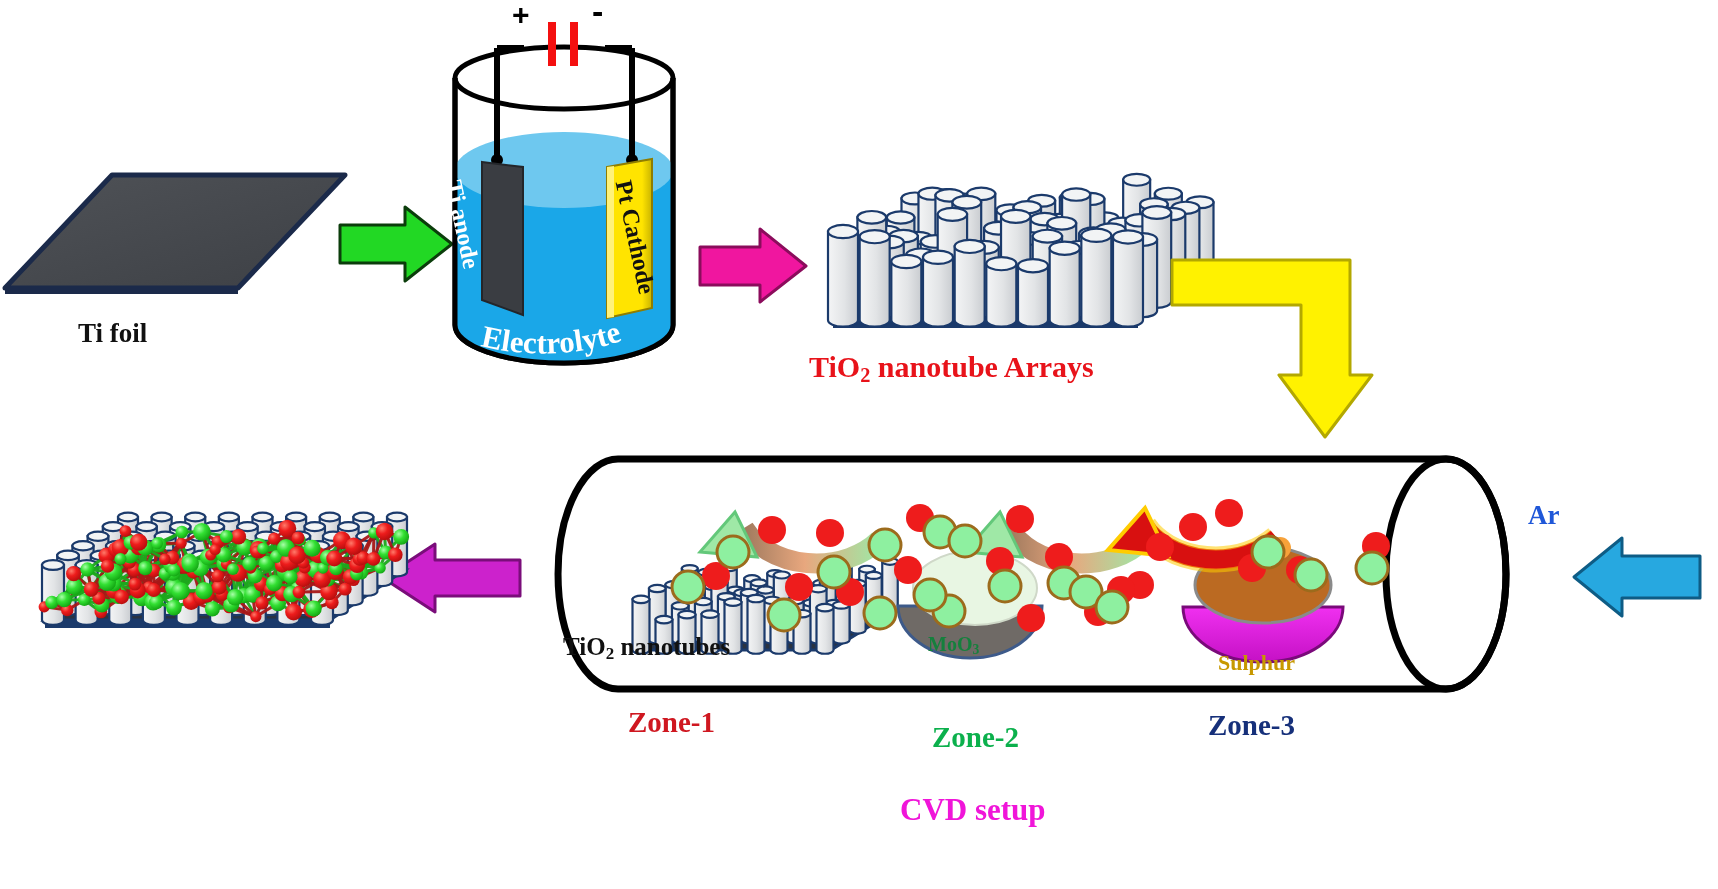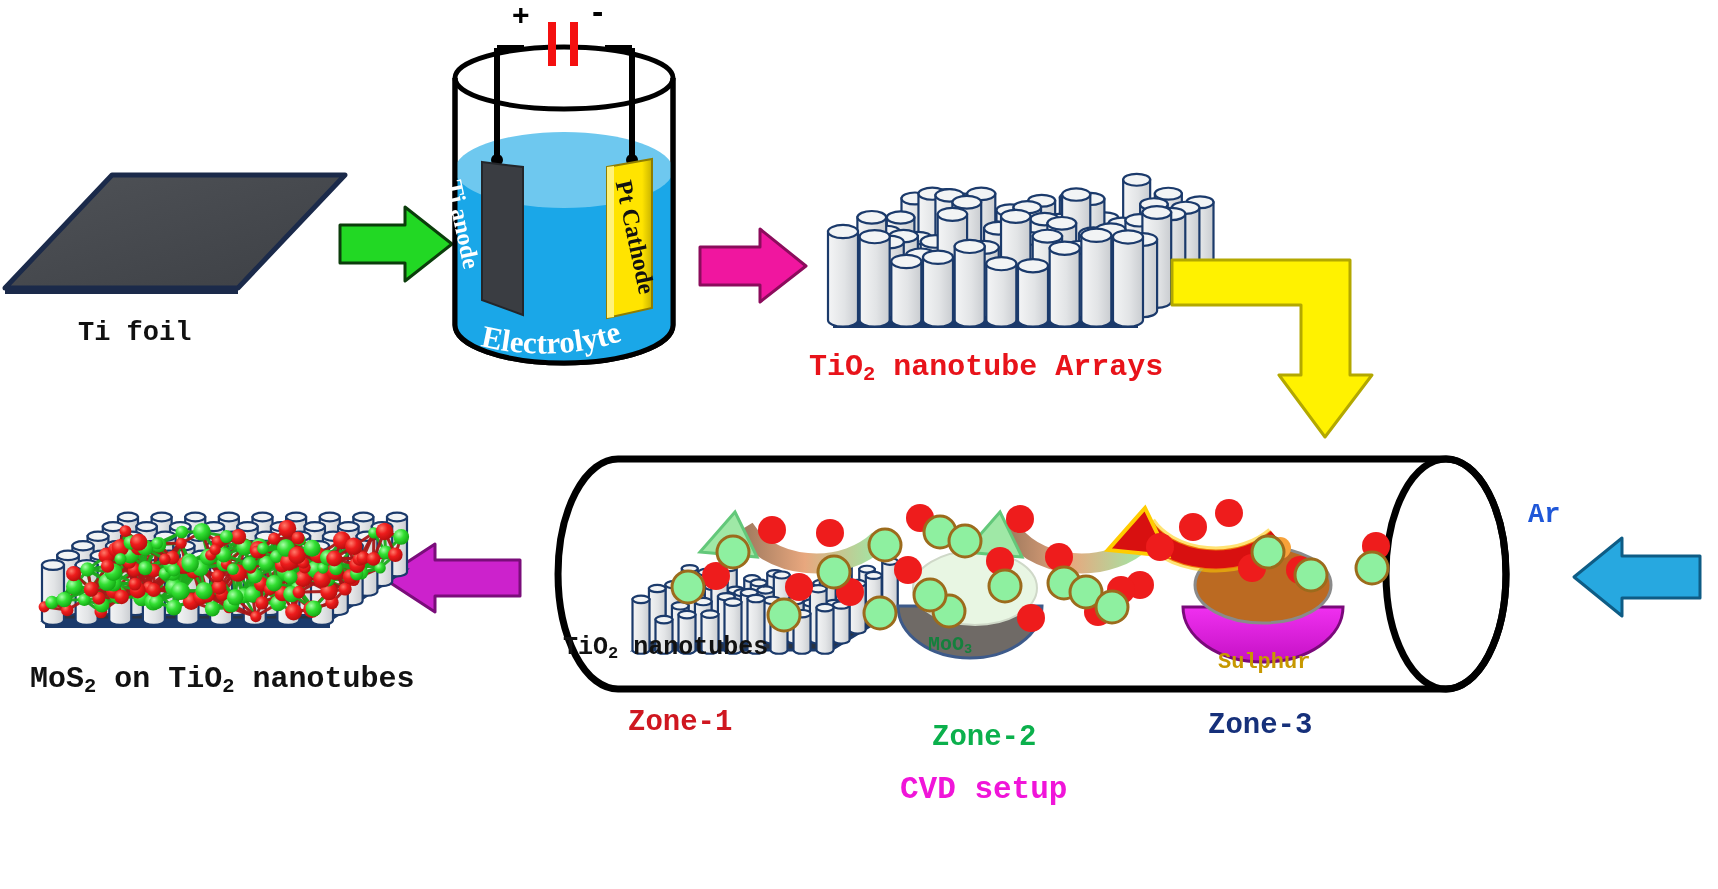--- a/index.html
+++ b/index.html
@@ -1,31 +1,31 @@
 <!DOCTYPE html>
 <html><head>
 <meta charset="utf-8">
 <style>
   html,body{margin:0;padding:0;background:#ffffff;}
   body{width:1718px;height:889px;overflow:hidden;font-family:"Liberation Serif",serif;}
   #stage{position:relative;width:1718px;height:889px;background:#fff;}
   .abs{position:absolute;}
-  .lbl{position:absolute;font-weight:bold;white-space:nowrap;font-family:Liberation Mono, monospace;}
+  .lbl{position:absolute;font-weight:bold;white-space:nowrap;font-family:Liberation Serif, serif;}
   .lbl sub{font-size:.68em;vertical-align:baseline;position:relative;top:.25em;}
   .ti-foil-label{font-size:27px;color:#111;}
   .anod-label{font-size:28px;color:#1f57d8;}
   .tio2arr-label{font-size:30px;color:#e8131a;}
   .mos2-label{font-size:30px;color:#111;}
   .tio2nt-label{font-size:25px;color:#111;}
   .moo3-label{font-size:20px;color:#15803d;text-align:right;}
   .sulphur-label{font-size:22px;color:#c79800;}
   .zone1-label{font-size:29px;color:#cf1720;margin-left:39px;}
   .zone2-label{font-size:29px;color:#0bb04c;}
   .zone3-label{font-size:29px;color:#16307a;}
-  .cvd-label{font-size:31px;color:#f015d9;}
+  .cvd-label{font-size:31px;color:#f015d9;margin-top:20px;}
   .ar-label{font-size:27px;color:#1f57d8;}
   .plus-label{font-size:30px;color:#000;font-weight:bold;font-family:"Liberation Sans",sans-serif;}
   .minus-label{font-size:34px;color:#000;font-weight:bold;font-family:"Liberation Sans",sans-serif;}
   .electrode-text{position:absolute;font-weight:bold;font-family:"Liberation Serif",serif;white-space:nowrap;}
   svg{display:block;}
 </style>
 </head>
 <body>
 
 <div id="stage">
@@ -1769,23 +1769,20 @@
     </text>
   </svg>
 
   <div class="lbl ti-foil-label" style="left:78px;top:318px;">Ti foil</div>
 
 
   <div class="lbl tio2arr-label" style="left:809px;top:350px;">
     <span>TiO</span><sub>2</sub><span> nanotube Arrays</span>
   </div>
 
-  <div class="lbl mos2-label" style="left:30px;top:662px;">
-    <span>MoS</span><sub>2</sub><span> on TiO</span><sub>2</sub><span> nanotubes</span>
-  </div>
 
   <div class="lbl tio2nt-label" style="left:563px;top:633px;">
     <span>TiO</span><sub>2</sub><span> nanotubes</span>
   </div>
 
   <div class="lbl moo3-label" style="left:928px;top:633px;">
     <span>MoO</span><sub>3</sub>
   </div>
 
   <div class="lbl sulphur-label" style="left:1218px;top:626px;margin-top:24px;">Sulphur</div>

